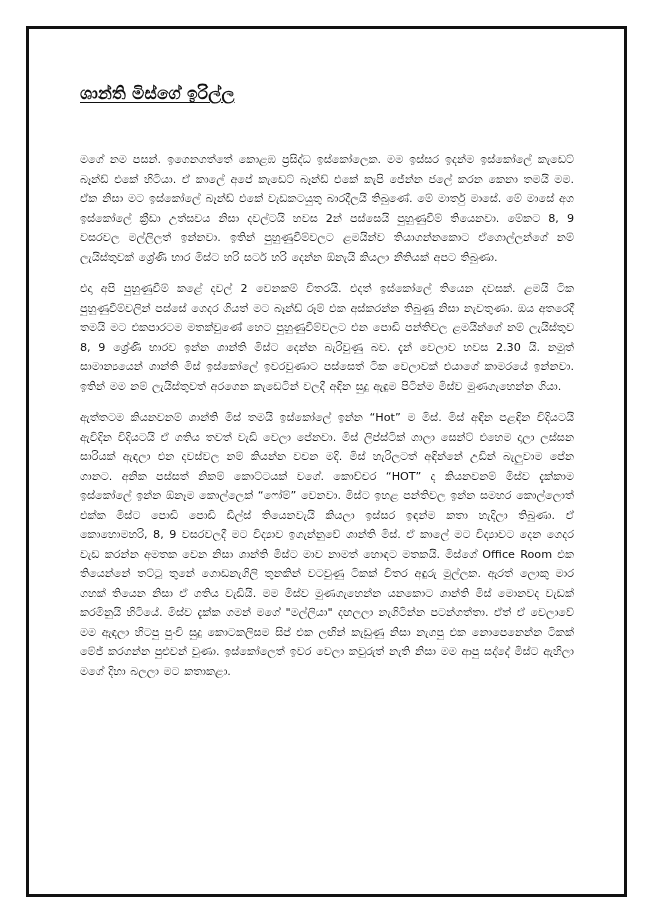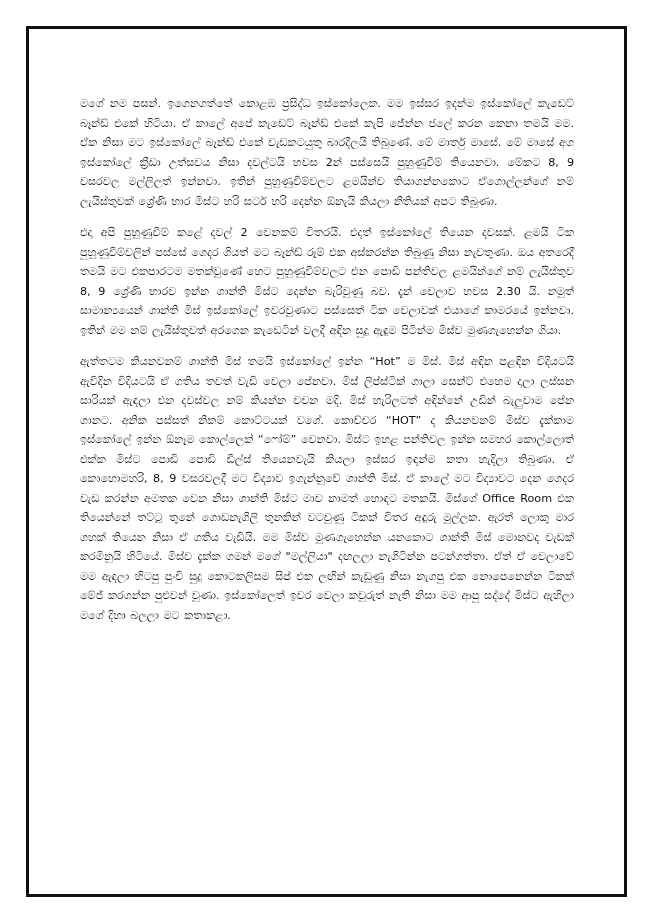--- a/index.html
+++ b/index.html
@@ -46,16 +46,17 @@
       margin: 12px 0 9px 0;
       word-spacing: 1px;
     }
   </style>
 </head>
 <body>
 
 <div class="page-border"></div>
 
 <div class="content">
+  <h1 class="title">ශාන්ති මිස්ගේ ඉරිල්ල</h1>
   <p class="para">මගේ නම පසන්. ඉගෙනගත්තේ කොළඹ ප්‍රසිද්ධ ඉස්කෝලෙක. මම ඉස්සර ඉදන්ම ඉස්කෝලේ කැඩෙට් බෑන්ඩ් එකේ හිටියා. ඒ කාලේ අපේ කැඩෙට් බෑන්ඩ් එකේ කැපි ජේන්න ජලේ කරන කෙනා තමයි මම. ඒක නිසා මට ඉස්කෝලේ බෑන්ඩ් එකේ වැඩකටයුතු බාරදීලයි තිබුණේ. මේ මාර්තු මාසේ. මේ මාසේ අග ඉස්කෝලේ ක්‍රීඩා උත්සවය නිසා දවල්ටයි හවස 2න් පස්සෙයි පුහුණුවීම් තියෙනවා. මේකට 8, 9 වසරවල මල්ලිලත් ඉන්නවා. ඉතින් පුහුණුවීම්වලට ළමයින්ව තියාගන්නකොට ඒගොල්ලන්ගේ නම් ලැයිස්තුවක් ශ්‍රේණි භාර මිස්ට හරි සර්ට හරි දෙන්න ඕනැයි කියලා නීතියක් අපට තිබුණා.</p>
   <p class="para">එදා අපි පුහුණුවීම් කළේ දවල් 2 වෙනකම් විතරයි. එදත් ඉස්කෝලේ තියෙන දවසක්. ළමයි ටික පුහුණුවීම්වලින් පස්සේ ගෙදර ගියත් මට බෑන්ඩ් රූම් එක අස්කරන්න තිබුණු නිසා නැවතුණා. ඔය අතරෙදී තමයි මට එකපාරටම මතක්වුණේ හෙට පුහුණුවීම්වලට එන පොඩි පන්තිවල ළමයින්ගේ නම් ලැයිස්තුව 8, 9 ශ්‍රේණි භාරව ඉන්න ශාන්ති මිස්ට දෙන්න බැරිවුණු බව. දැන් වෙලාව හවස 2.30 යි. නමුත් සාමාන්‍යයෙන් ශාන්ති මිස් ඉස්කෝලේ ඉවරවුණාට පස්සෙත් ටික වෙලාවක් එයාගේ කාමරයේ ඉන්නවා. ඉතින් මම නම් ලැයිස්තුවත් අරගෙන කැඩෙටින් වලදී අඳින සුදු ඇඳුම පිටින්ම මිස්ව මුණගැහෙන්න ගියා.</p>
   <p class="para">ඇත්තටම කියනවනම් ශාන්ති මිස් තමයි ඉස්කෝලේ ඉන්න “Hot” ම මිස්. මිස් අඳින පළඳින විදියටයි ඇවිදින විදියටයි ඒ ගතිය තවත් වැඩි වෙලා පේනවා. මිස් ලිප්ස්ටික් ගාලා සෙන්ට් එහෙම දාලා ලස්සන සාරියක් ඇඳලා එන දවස්වල නම් කියන්න වචන මදි. මිස් හැරිලටත් අඳින්නේ උඩින් බැලුවාම පේන ගානට. අනික පස්සත් නිකම් කොට්ටයක් වගේ. කොච්චර “HOT” ද කියනවනම් මිස්ව දැක්කාම ඉස්කෝලේ ඉන්න ඕනෑම කොල්ලෙක් “ෆෝම්” වෙනවා. මිස්ට ඉහළ පන්තිවල ඉන්න සමහර කොල්ලොත් එක්ක මිස්ට පොඩි පොඩි ඩීල්ස් තියෙනවැයි කියලා ඉස්සර ඉඳන්ම කතා හැදිලා තිබුණා. ඒ කොහොමහරි, 8, 9 වසරවලදී මට විද්‍යාව ඉගැන්නුවේ ශාන්ති මිස්. ඒ කාලේ මට විද්‍යාවට දෙන ගෙදර වැඩ කරන්න අමතක වෙන නිසා ශාන්ති මිස්ට මාව නාමත් හොඳට මතකයි. මිස්ගේ Office Room එක තියෙන්නේ තට්ටු තුනේ ගොඩනැගිලි තුනකින් වටවුණු ටිකක් විතර අඳුරු මුල්ලක. ඇරත් ලොකු මාර ගහක් තියෙන නිසා ඒ ගතිය වැඩියි. මම මිස්ව මුණගැහෙන්න යනකොට ශාන්ති මිස් මොනවද වැඩක් කරමිනුයි හිටියේ. මිස්ව දැක්ක ගමන් මගේ "මල්ලියා" දඟලලා නැගිටින්න පටන්ගත්තා. ඒත් ඒ වෙලාවේ මම ඇඳලා හිටපු පුංචි සුදු කොටකලිසම සිප් එක ලඟින් කැඩුණු නිසා නැගපු එක නොපෙනෙන්න ටිකක් මේජ් කරගන්න පුළුවන් වුණා. ඉස්කෝලෙත් ඉවර වෙලා කවුරුත් නැති නිසා මම ආපු සද්දේ මිස්ට ඇහිලා මගේ දිහා බලලා මට කතාකළා.</p>
 </div>
 
 </body></html>

